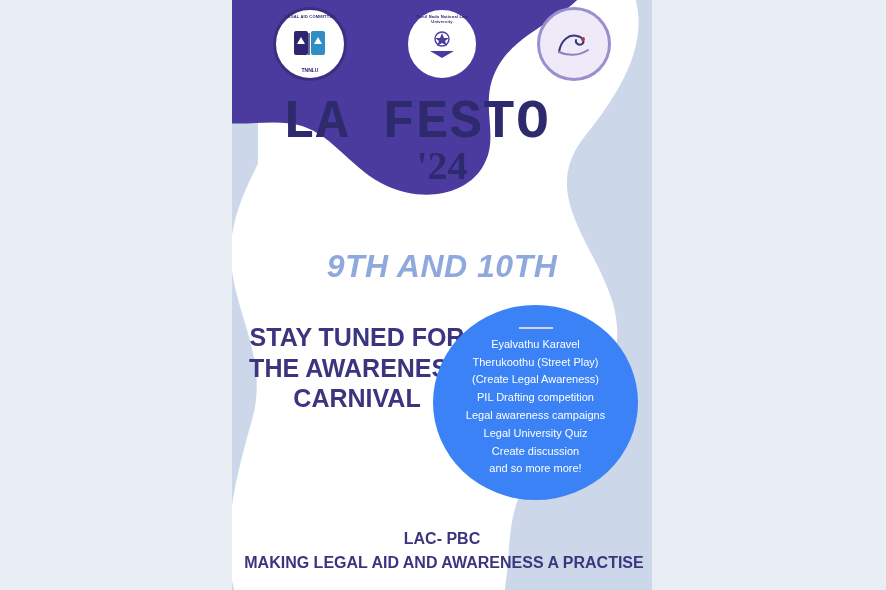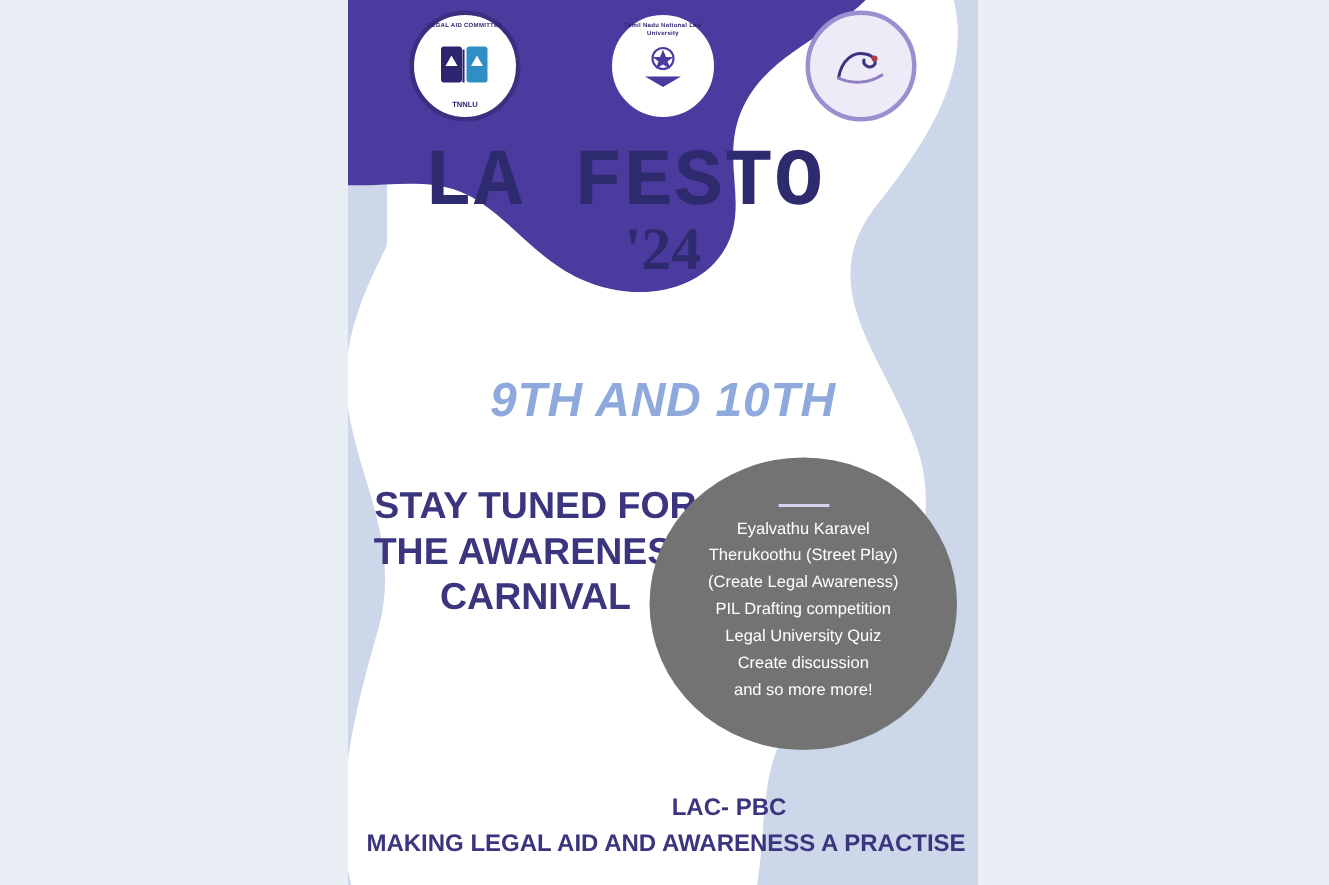--- a/index.html
+++ b/index.html
@@ -175,21 +175,21 @@
     z-index: 7;
   }
   
   .event-circle {
     position: absolute;
     left: 201px;
     top: 305px;
     width: 205px;
     height: 195px;
     border-radius: 50%;
-    background: #737373;
+    background: #3b82f6;
     z-index: 7;
     display: flex;
     flex-direction: column;
     align-items: center;
     justify-content: center;
   }
   .circle-rule {
     width: 34px;
     height: 2px;
     background: #d9d4ee;
@@ -205,21 +205,20 @@
   .footer-1 {
     position: absolute;
     left: 0;
     top: 530px;
     width: 420px;
     text-align: center;
     font-size: 16px;
     font-weight: bold;
     color: #3b3580;
     z-index: 7;
-    margin-left: 44px;
   }
   .footer-2 {
     position: absolute;
     left: 0;
     top: 554px;
     width: 424px;
     text-align: center;
     font-size: 16px;
     font-weight: bold;
     color: #3b3580;
@@ -283,20 +282,21 @@
     </div>
 
     <div class="stay-tuned">STAY TUNED FOR THE AWARENESS CARNIVAL</div>
 
     <div class="event-circle">
       <div class="circle-rule"></div>
       <div class="event-item">Eyalvathu Karavel</div>
       <div class="event-item">Therukoothu (Street Play)</div>
       <div class="event-item">(Create Legal Awareness)</div>
       <div class="event-item">PIL Drafting competition</div>
+      <div class="event-item">Legal awareness campaigns</div>
       <div class="event-item">Legal University Quiz</div>
       <div class="event-item">Create discussion</div>
       <div class="event-item">and so more more!</div>
     </div>
 
     <div class="footer-1">LAC- PBC</div>
     <div class="footer-2">MAKING LEGAL AID AND AWARENESS A PRACTISE</div>
 
   </div>
 </div>

